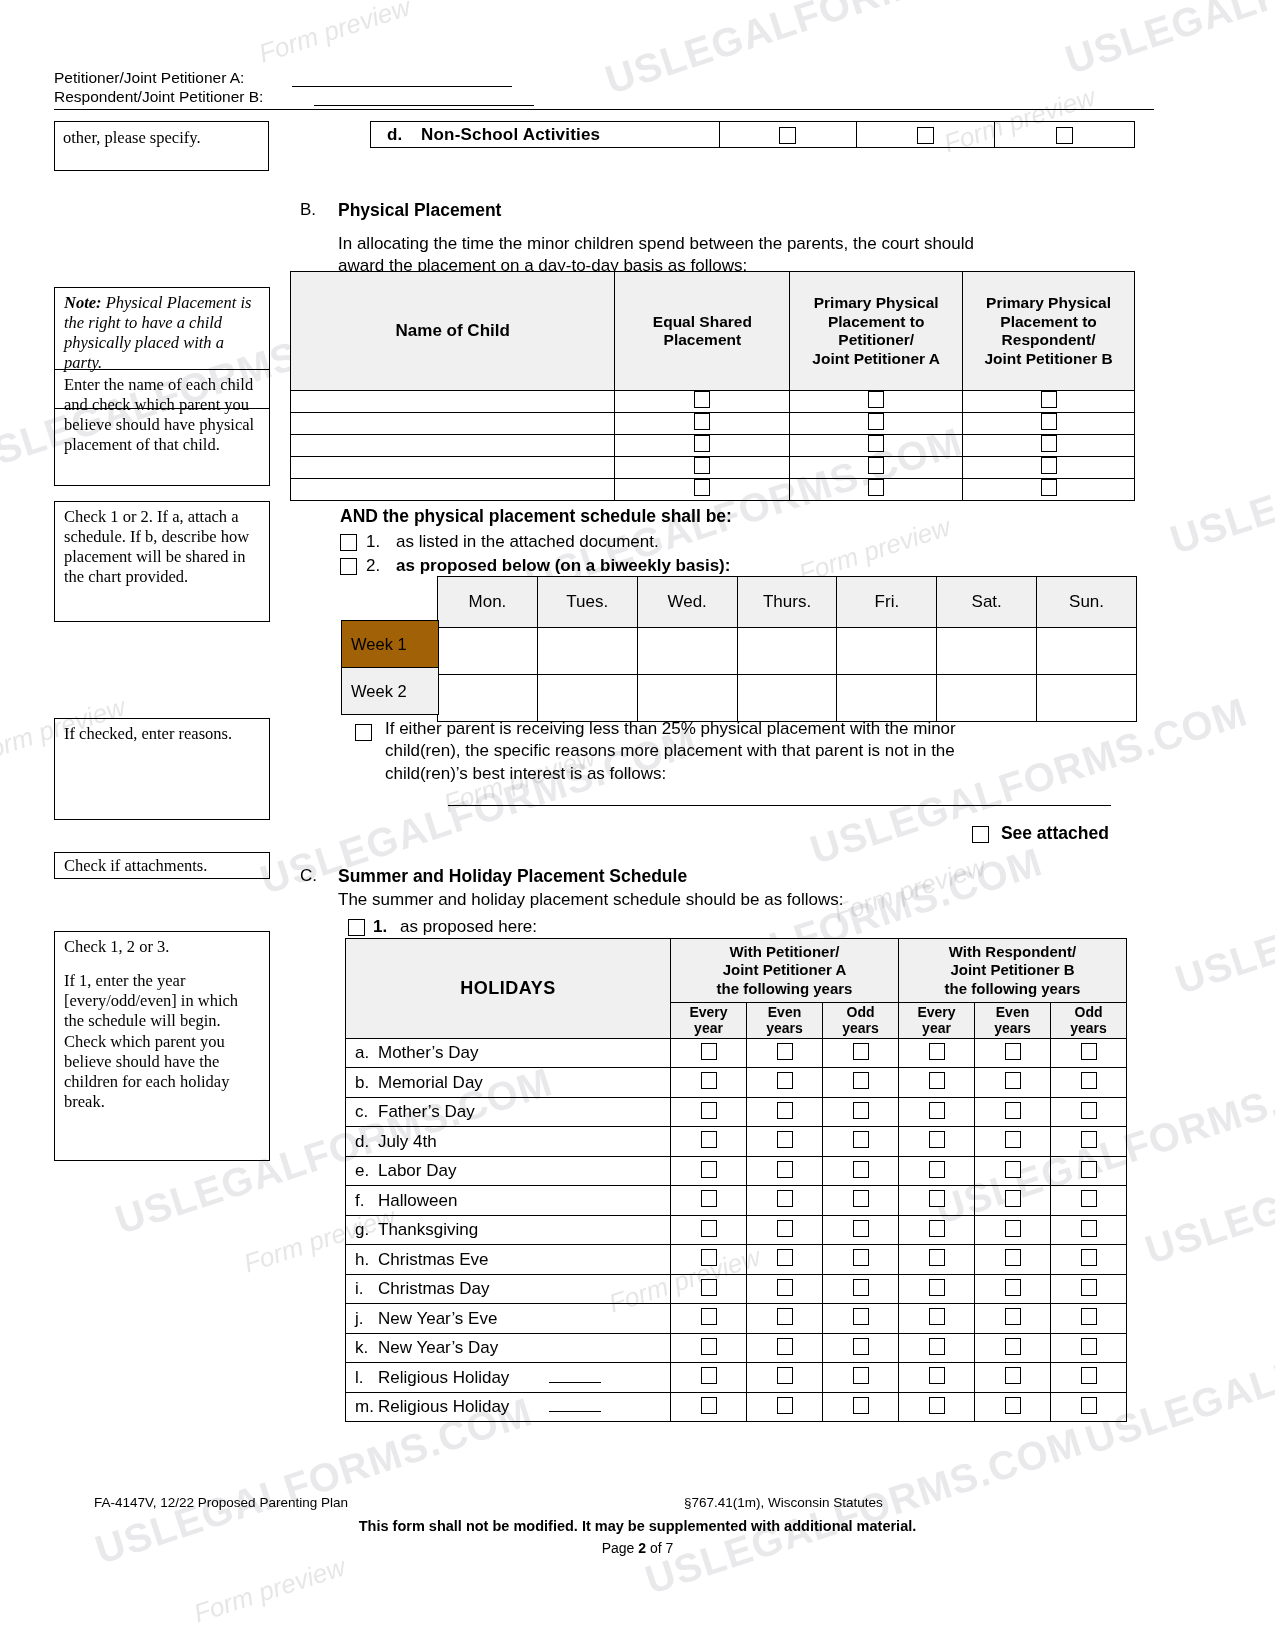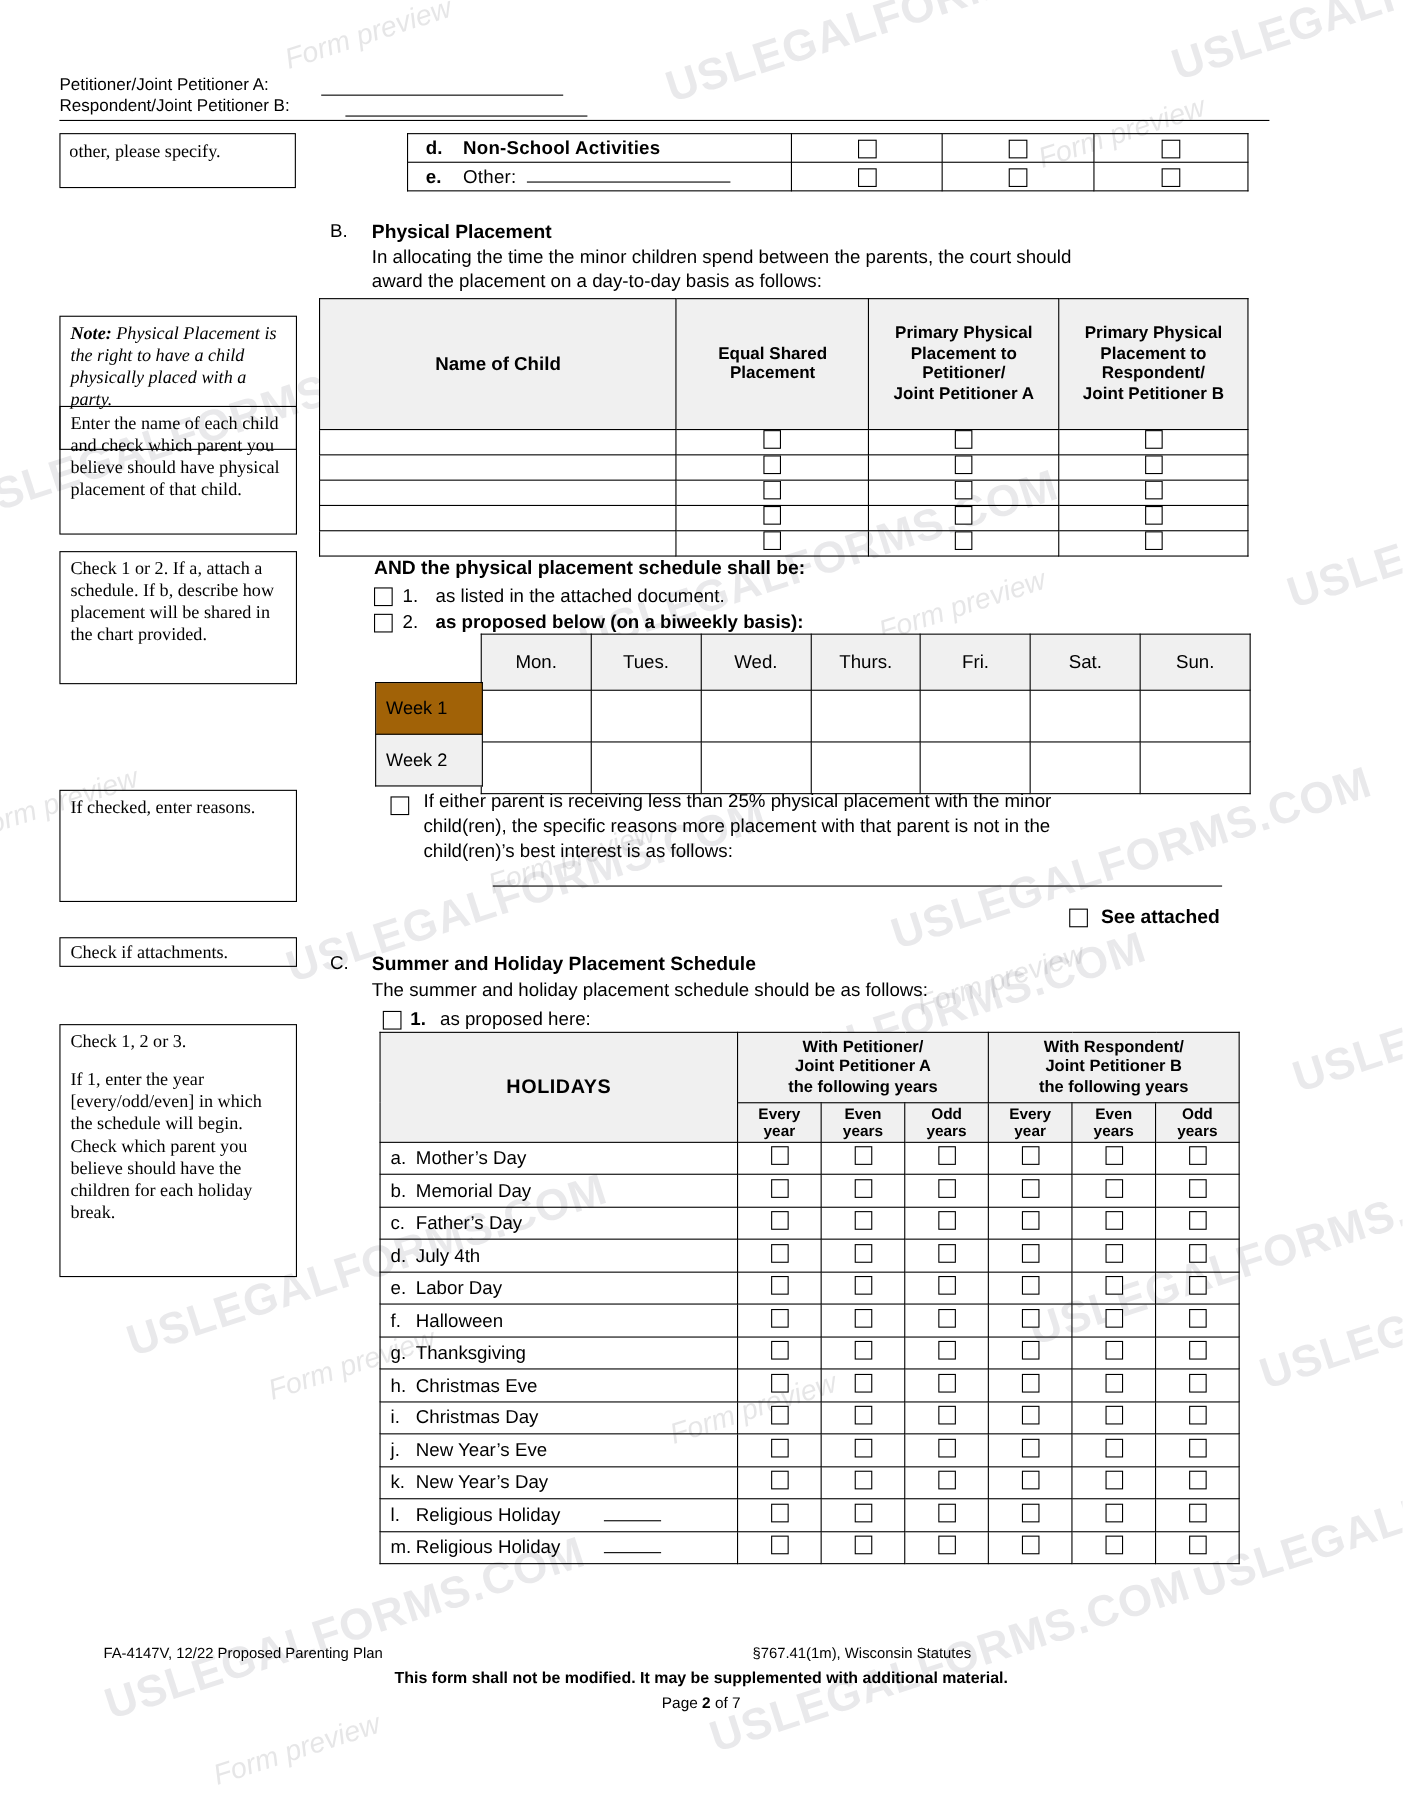--- a/index.html
+++ b/index.html
@@ -193,37 +193,29 @@
   <table class="t-top">
     <tbody>
         <tr>
       <td class="lbl">
         <span class="ltr">d.</span><span>Non-School Activities</span>
       </td>
       <td class="ck"><span class="cb"></span></td>
       <td class="ck"><span class="cb"></span></td>
       <td class="ck last"><span class="cb"></span></td>
     </tr>
-    <tr>
-      <td class="lbl" style="font-weight:normal;">
-        <span class="ltr bold">e.</span><span>Other:</span><span class="ul-blank" style="width:185px; margin-left:10px;"></span>
-      </td>
-      <td class="ck"><span class="cb"></span></td>
-      <td class="ck"><span class="cb"></span></td>
-      <td class="ck last"><span class="cb"></span></td>
-    </tr>
   </tbody>
     </table>
 
   <div class="secB">
     <div class="hang">
       <span class="mark sec-letter">B.</span>
       <span class="ttl">Physical Placement</span>
     </div>
-    <div class="hang" style="margin-top:2px;">
+    <div class="hang" style="margin-top:12px;">
       <span class="mark"></span>
       <span class="body">In allocating the time the minor children spend between the parents, the court should</span>
     </div>
     <div class="hang">
       <span class="mark"></span>
       <span class="body">award the placement on a day-to-day basis as follows:</span>
     </div>
   </div>
 
   <div class="note" style="left:54px; top:287px; width:216px; height:122px;font-style:italic;">

